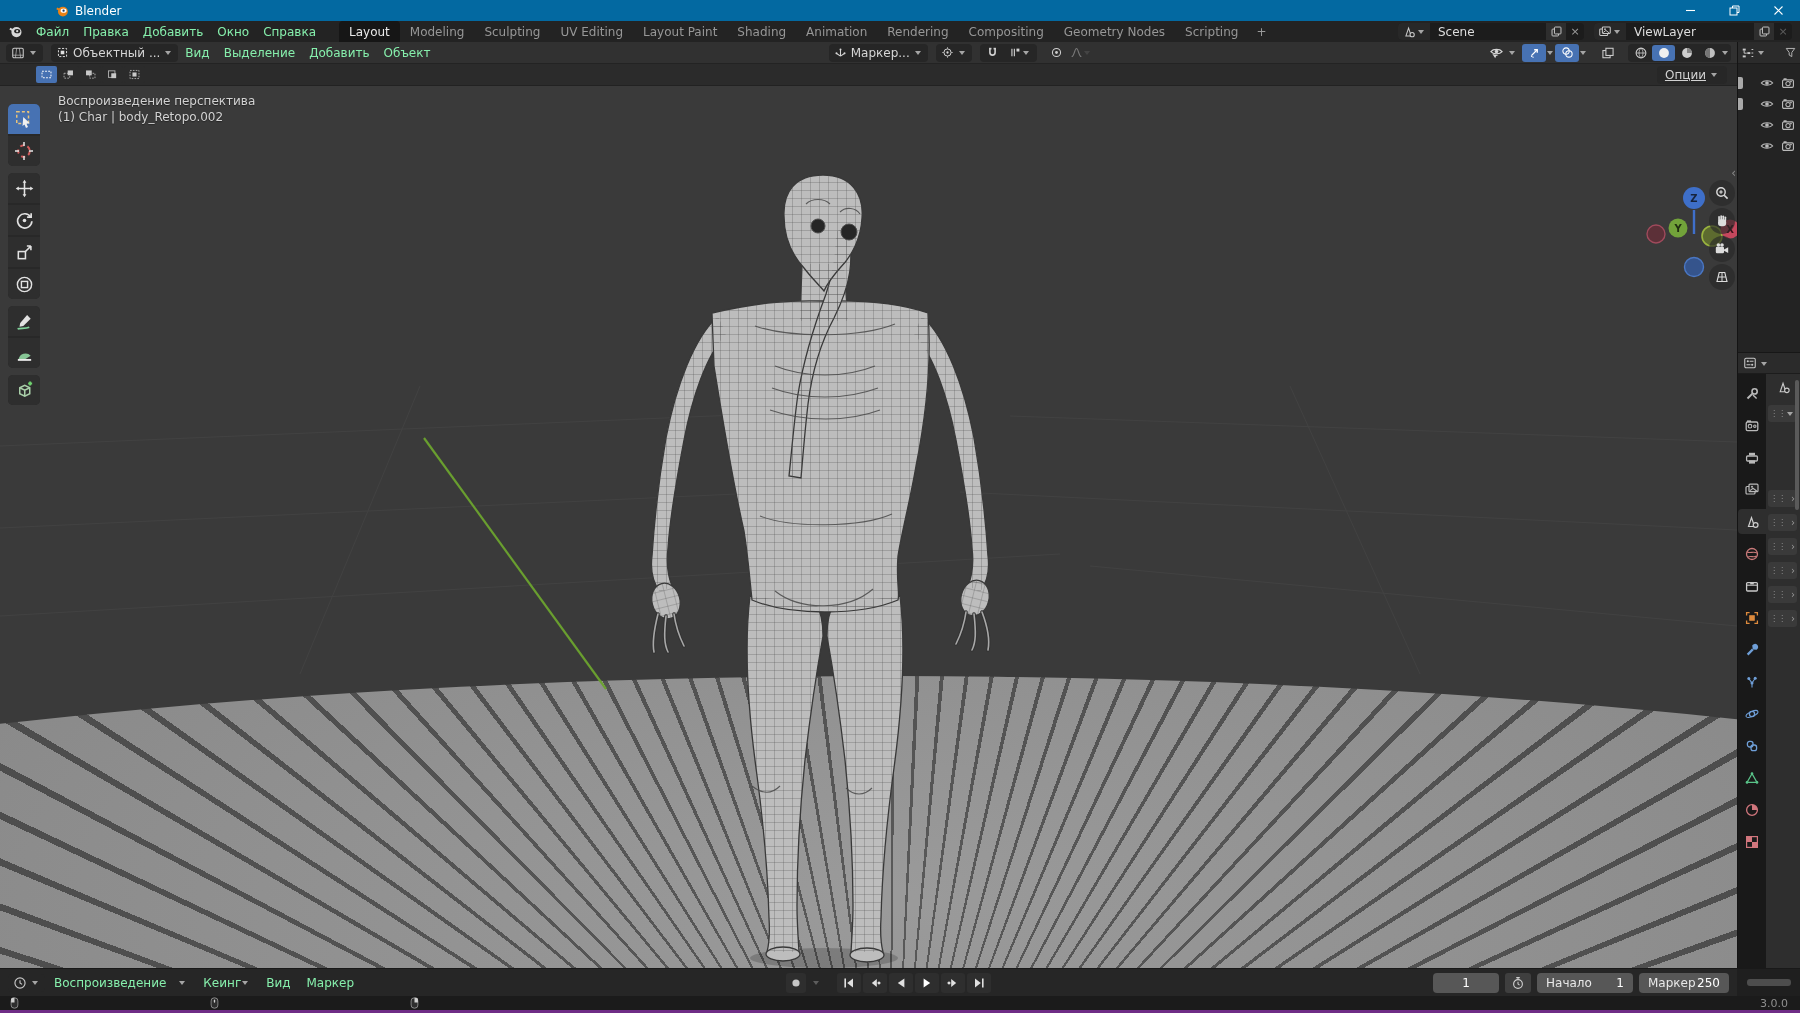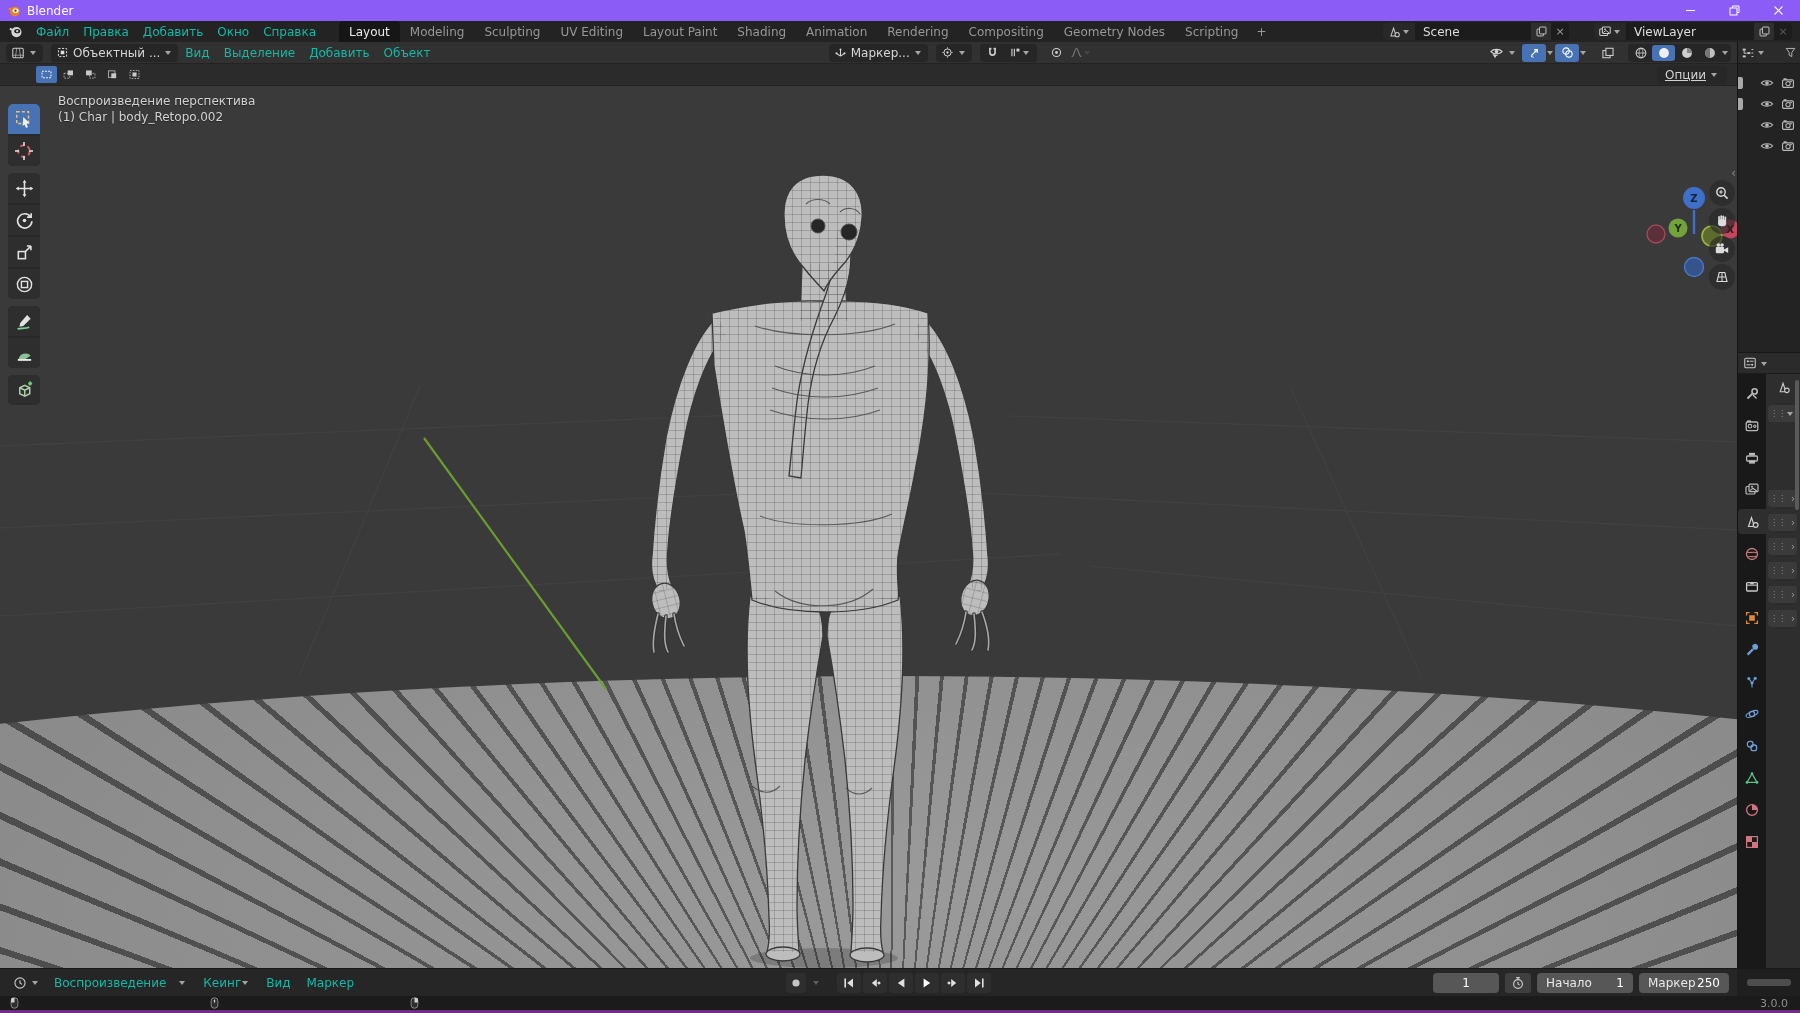--- a/index.html
+++ b/index.html
@@ -1,33 +1,33 @@
 <!DOCTYPE html>
 <html><head>
 <meta charset="utf-8">
 <style>
   html,body{margin:0;padding:0;}
   body{width:1800px;height:1013px;overflow:hidden;background:#1f1f1f;
        font-family:"DejaVu Sans",sans-serif;font-size:12px;color:#c8c8c8;
        -webkit-font-smoothing:antialiased;}
   
-  .titlebar{height:21px;background:#8b5cf6;display:flex;align-items:center;color:#fff;}
+  .titlebar{height:21px;background:#0369a1;display:flex;align-items:center;color:#fff;padding-left:48px;}
   .titlebar .logo{margin:0 6px 0 7px;display:flex;}
   .title-text{font-size:12px;}
   .win-btns{margin-left:auto;display:flex;height:100%;}
   .win-btn{width:44px;display:flex;align-items:center;justify-content:center;color:#f4eef7;font-size:12px;}
   
   .topbar{height:21px;background:#232323;display:flex;align-items:center;}
   .appmenu{padding:0 6px 0 8px;display:flex;}
-  .menu-item{padding:0 7px;color:#14b8a6;white-space:nowrap;}
+  .menu-item{padding:0 7px;color:#86efac;white-space:nowrap;}
   .ws-tabs{display:flex;margin-left:16px;height:100%;align-items:stretch;}
   .ws{padding:0 10px;display:flex;align-items:center;color:#979797;white-space:nowrap;}
   .ws.active{background:#161616;color:#e9e9e9;border-radius:4px 4px 0 0;}
   .ws.add{color:#9a9a9a;padding:0 8px;}
-  .tb-right{margin-left:auto;display:flex;align-items:center;gap:25px;padding-right:8px;}
+  .tb-right{margin-left:auto;display:flex;align-items:center;gap:10px;padding-right:8px;}
   .selector{display:flex;align-items:center;background:#1c1c1c;border-radius:4px;height:17px;overflow:hidden;}
   .sel-icon{display:flex;align-items:center;gap:1px;background:#282828;padding:0 4px;height:100%;}
   .sel-text{padding:0 8px;color:#dedede;background:#1c1c1c;}
   .sel-btn{display:flex;align-items:center;justify-content:center;background:#2e2e2e;width:20px;height:100%;color:#c5c5c5;}
   .sel-x{display:flex;align-items:center;justify-content:center;width:18px;height:100%;color:#9a9a9a;font-size:11px;}
   .sel-x.dim{color:#5c5c5c;}
   
   .main{display:flex;height:926px;}
   .left-pane{width:1737px;display:flex;flex-direction:column;}
   .right-col{width:63px;display:flex;flex-direction:column;background:#1f1f1f;border-left:1px solid #141414;box-sizing:border-box;}

